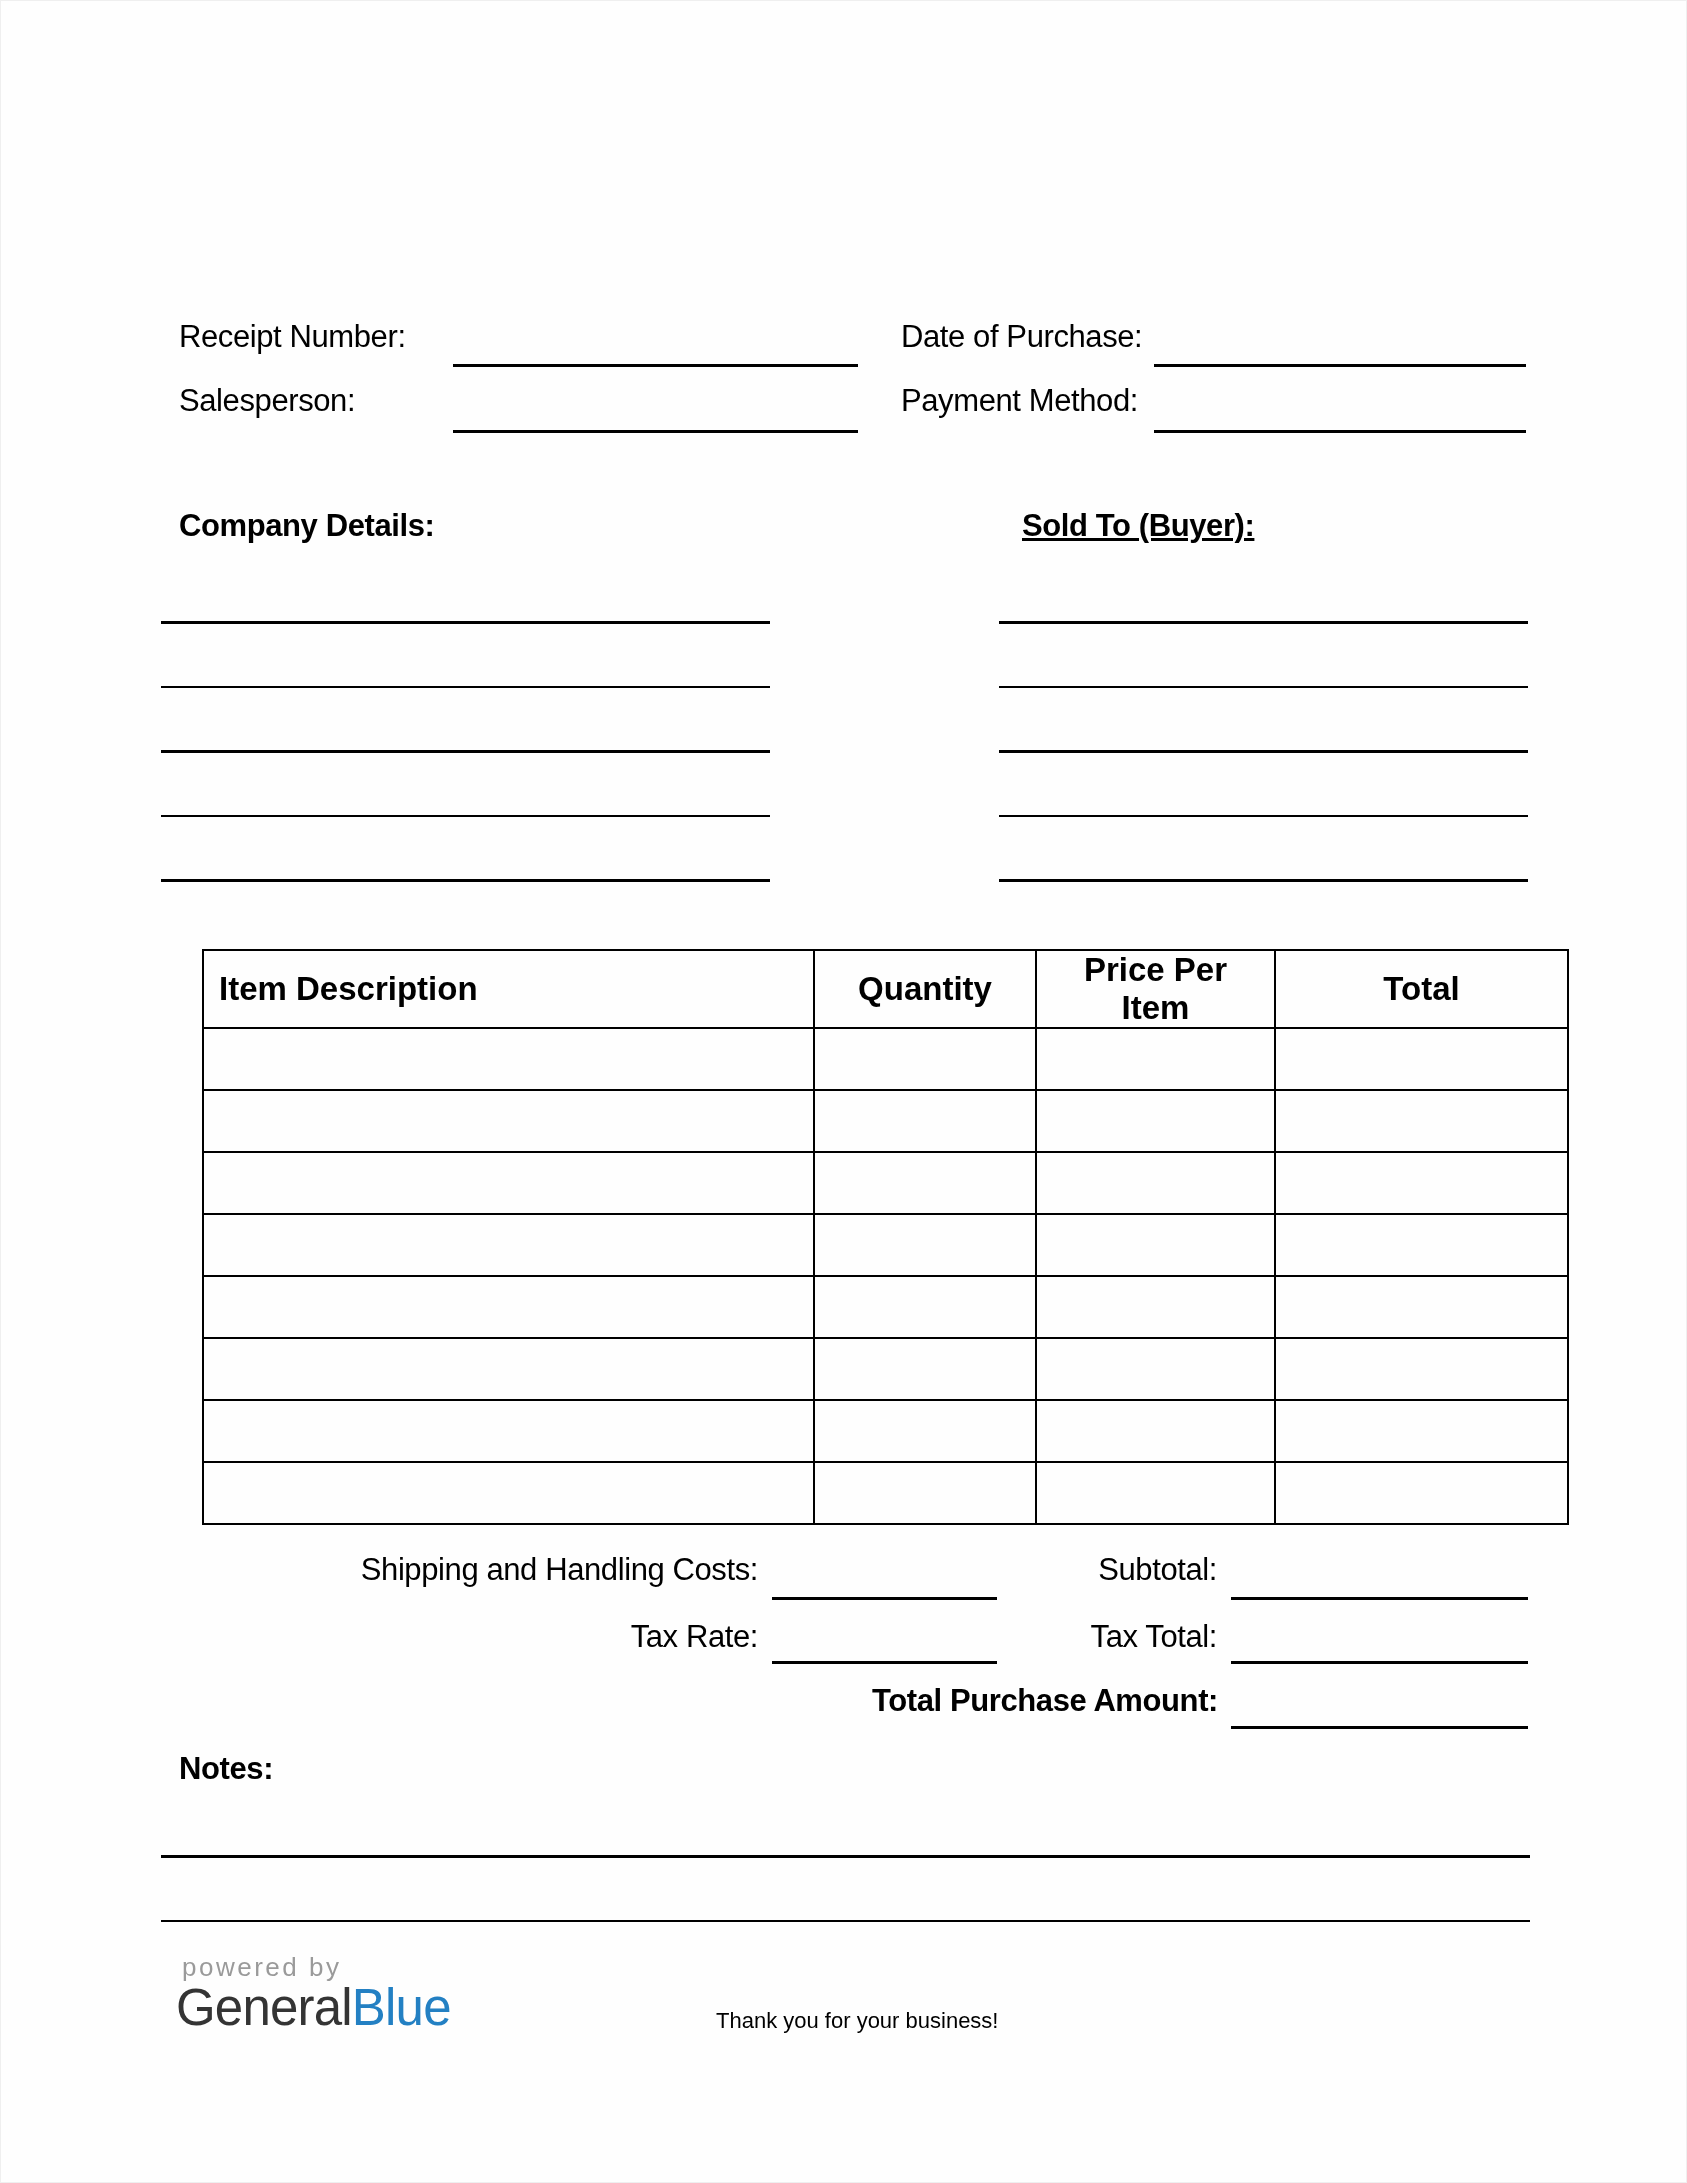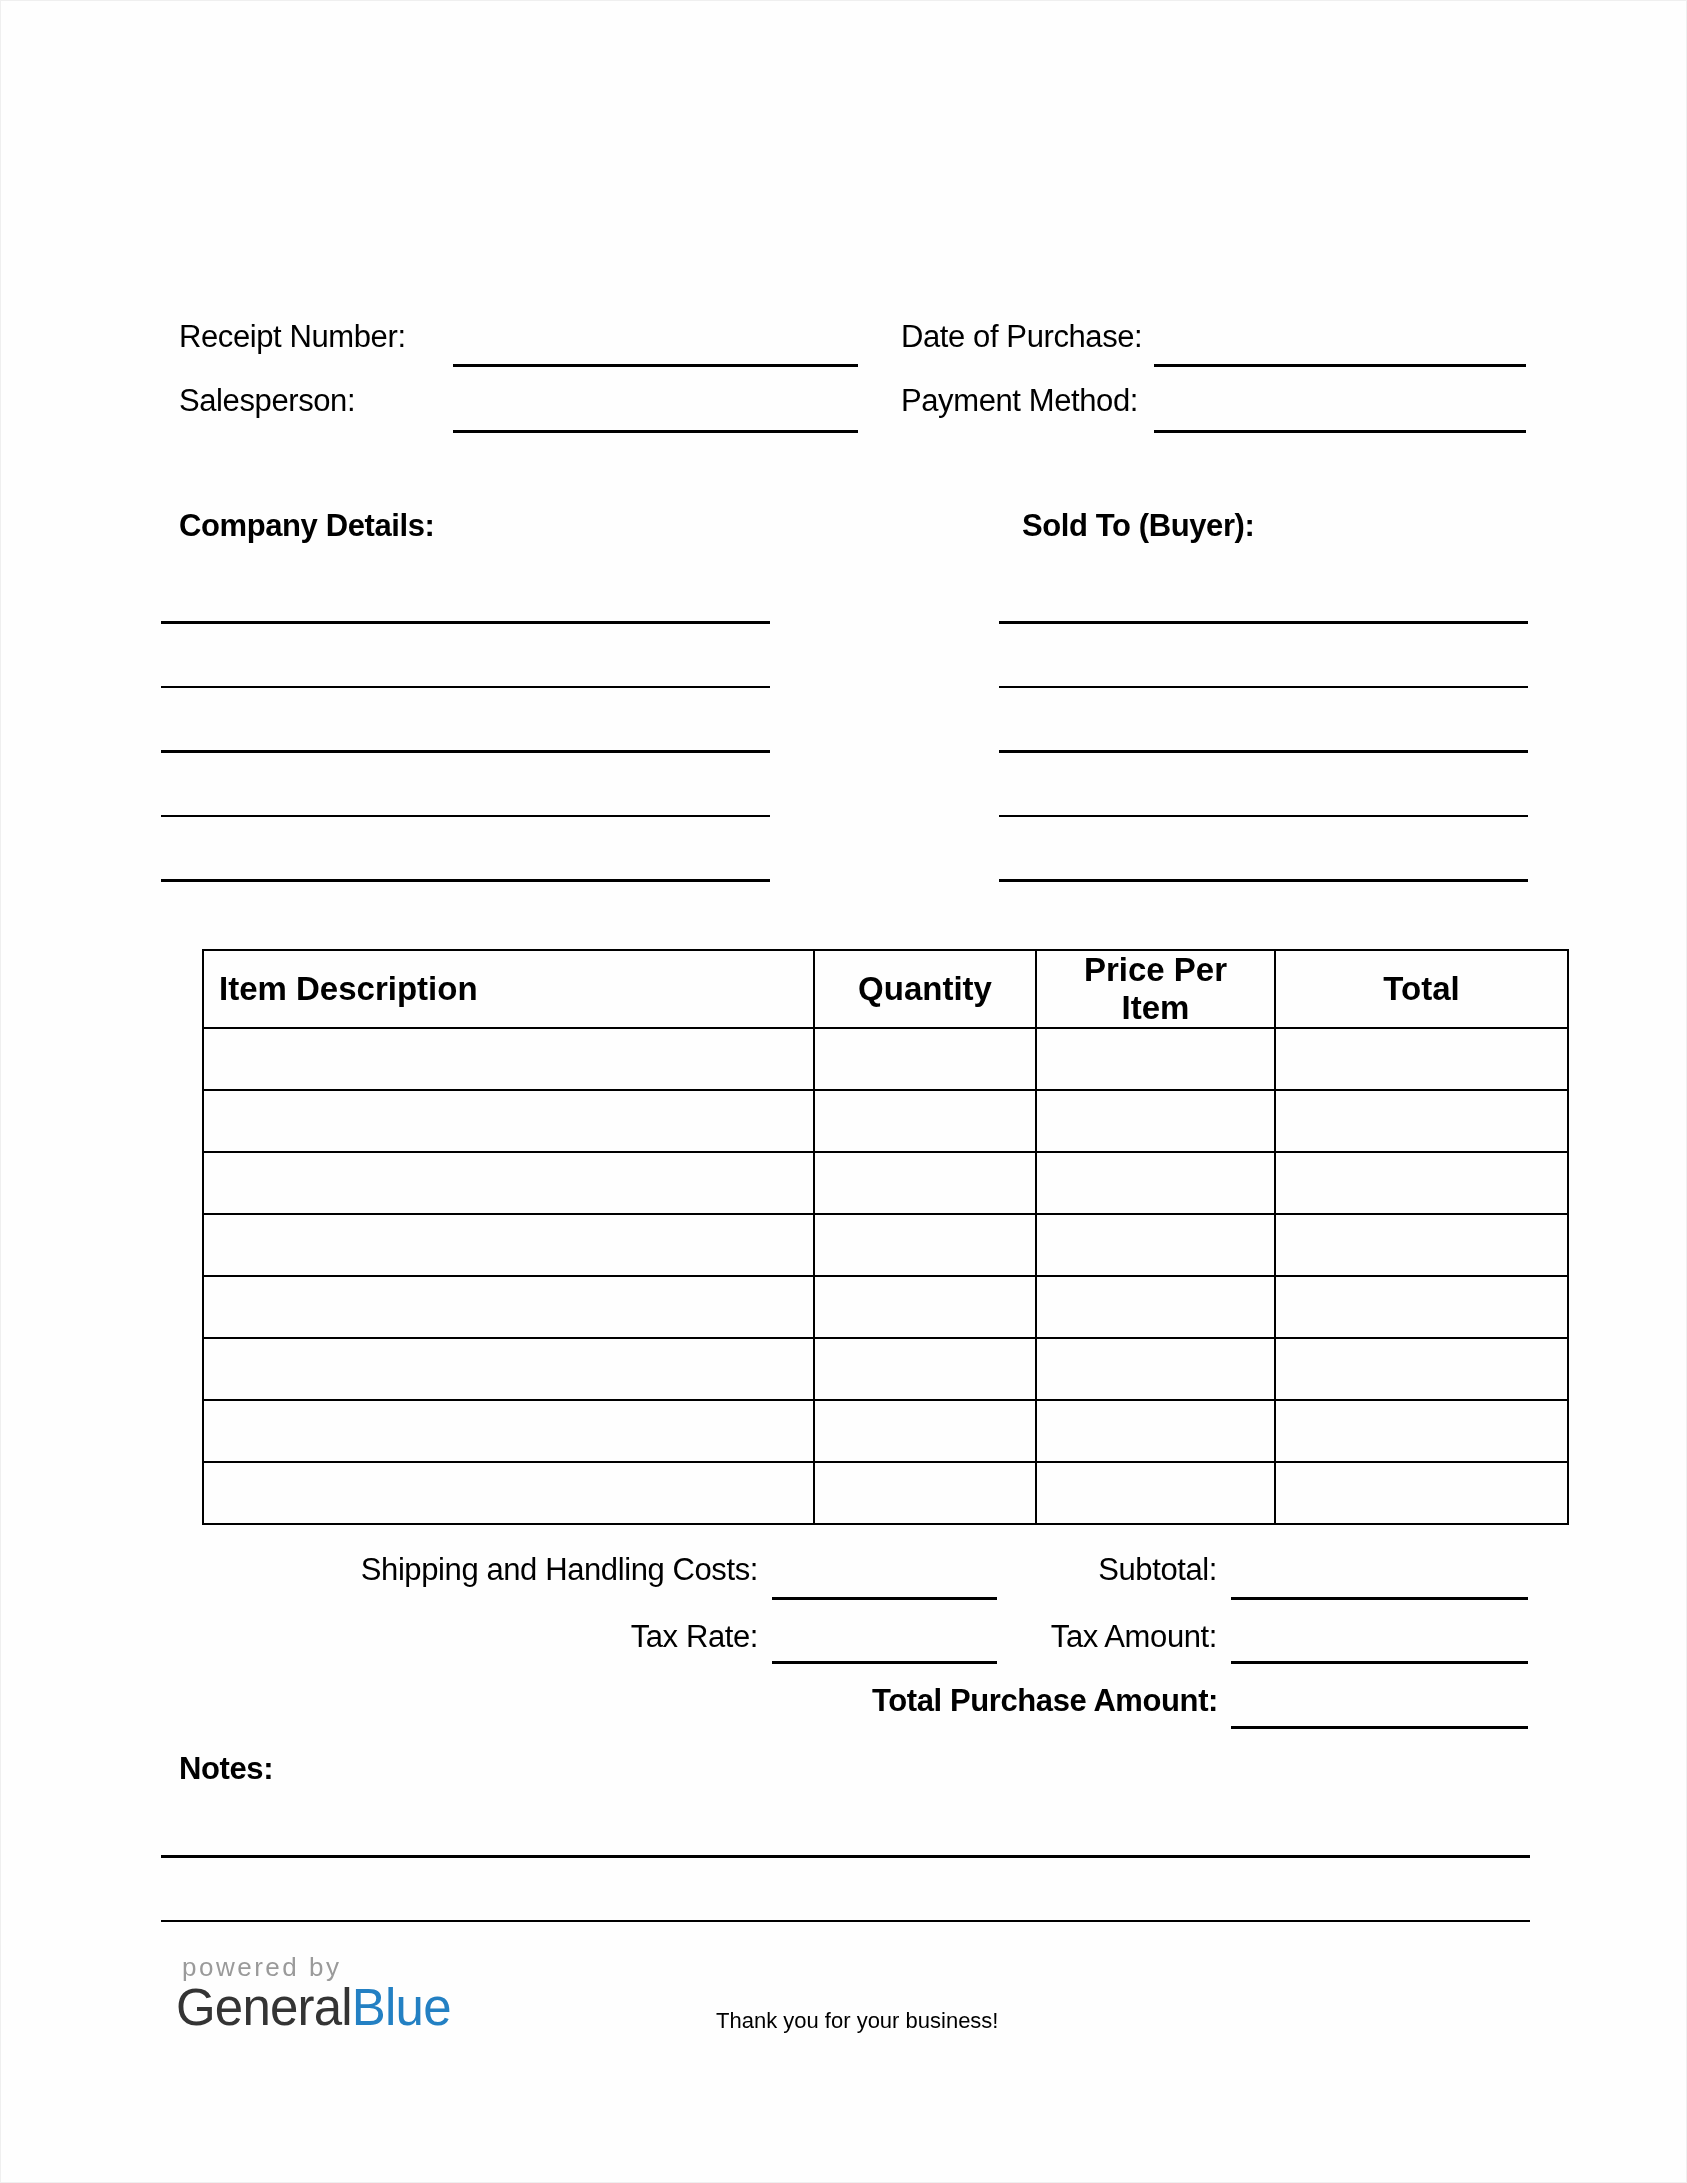--- a/index.html
+++ b/index.html
@@ -88,21 +88,21 @@
 
   <div class="abs lbl" style="left:179px;top:382px;">Salesperson:</div>
   <div class="abs lbl" style="left:453px;top:382px;width:403px;"></div>
   <div class="abs rule" style="left:453px;top:430px;width:405px;"></div>
 
   <div class="abs lbl" style="left:901px;top:382px;">Payment Method:</div>
   <div class="abs lbl" style="left:1154px;top:382px;width:372px;"></div>
   <div class="abs rule" style="left:1154px;top:430px;width:372px;"></div>
 
   <div class="abs lbl bold" style="left:179px;top:507px;">Company Details:</div>
-  <div class="abs lbl bold" style="left:1022px;top:507px;">Sold To (Buyer):</div>
+  <div class="abs lbl bold" style="left:1022px;top:507px;text-decoration:underline;">Sold To (Buyer):</div>
 
   <div class="abs lines-stack" style="left:161px;top:621px;width:609px;">
       <div class="rule"></div>
       <div class="rule"></div>
       <div class="rule"></div>
       <div class="rule"></div>
       <div class="rule"></div>
     </div>
   <div class="abs lines-stack" style="left:999px;top:621px;width:529px;">
       <div class="rule"></div>
@@ -184,21 +184,21 @@
   <div class="abs rule" style="left:772px;top:1597px;width:225px;"></div>
 
   <div class="abs lbl right-lbl" style="left:827px;top:1551px;width:390px;">Subtotal:</div>
   <div class="abs lbl" style="left:1231px;top:1551px;width:297px;"></div>
   <div class="abs rule" style="left:1231px;top:1597px;width:297px;"></div>
 
   <div class="abs lbl right-lbl" style="left:161px;top:1618px;width:597px;">Tax Rate:</div>
   <div class="abs lbl" style="left:772px;top:1618px;width:225px;"></div>
   <div class="abs rule" style="left:772px;top:1661px;width:225px;"></div>
 
-  <div class="abs lbl right-lbl" style="left:827px;top:1618px;width:390px;">Tax Amount:</div>
+  <div class="abs lbl right-lbl" style="left:827px;top:1618px;width:390px;">Tax Total:</div>
   <div class="abs lbl" style="left:1231px;top:1618px;width:297px;"></div>
   <div class="abs rule" style="left:1231px;top:1661px;width:297px;"></div>
 
   <div class="abs lbl bold right-lbl" style="left:827px;top:1682px;width:391px;">Total Purchase Amount:</div>
   <div class="abs lbl" style="left:1231px;top:1682px;width:297px;"></div>
   <div class="abs rule" style="left:1231px;top:1726px;width:297px;"></div>
 
   <div class="abs lbl bold" style="left:179px;top:1750px;">Notes:</div>
   <div class="abs lines-stack" style="left:161px;top:1855px;width:1369px;">
       <div class="rule"></div>

